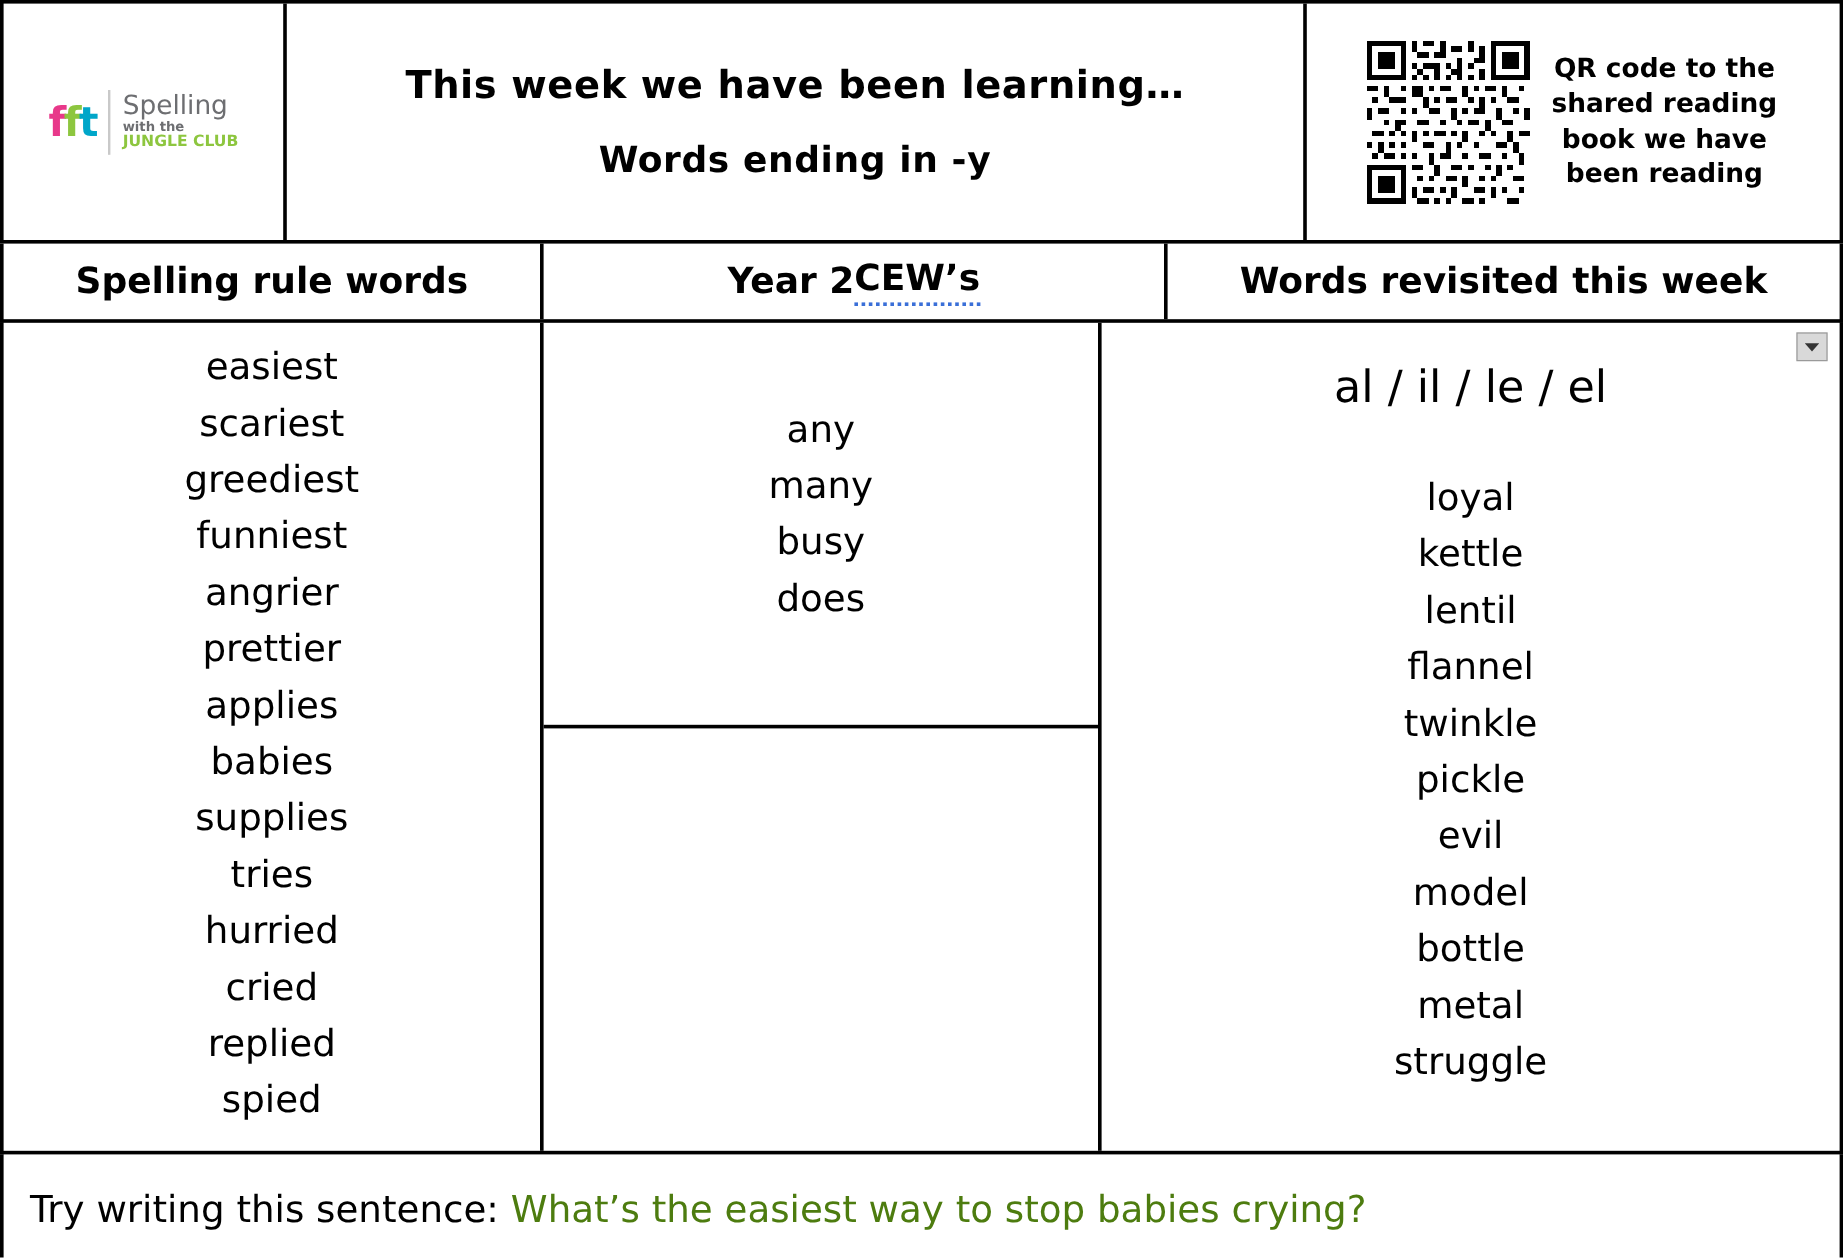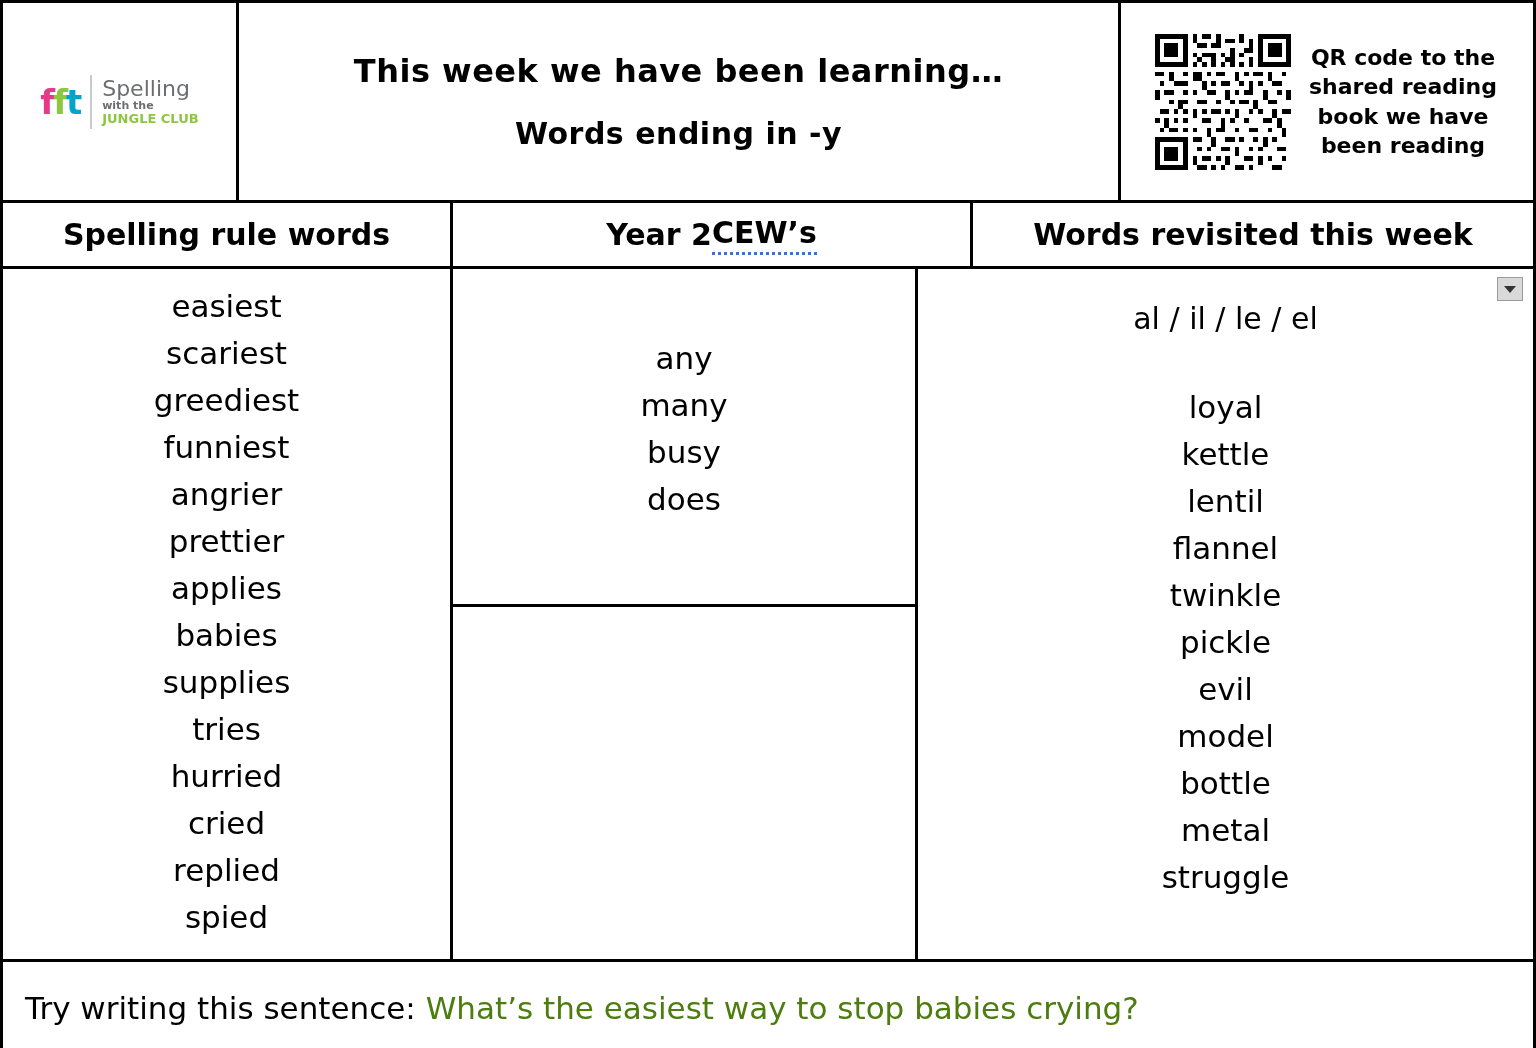--- a/index.html
+++ b/index.html
@@ -91,21 +91,21 @@
     font-weight: 700;
     letter-spacing: 0.5px;
   }
   .title-line2 {
     font-size: 30px;
     font-weight: 700;
     letter-spacing: 0.5px;
   }
 
   .qr-cell {
-    width: 412px;
+    width: 444px;
     box-sizing: border-box;
     display: flex;
     align-items: center;
     justify-content: center;
     gap: 16px;
     padding: 0 10px;
   }
   .qr-img {
     width: 136px;
     height: 136px;
@@ -208,21 +208,21 @@
   .col3 {
     flex: 1;
     box-sizing: border-box;
     display: flex;
     flex-direction: column;
     align-items: center;
     padding-top: 32px;
     position: relative;
   }
   .col3 .pattern {
-    font-size: 30px;
+    font-size: 37px;
     margin-bottom: 48px;
   }
   .col3 .word {
     font-size: 31px;
     line-height: 47px;
   }
   .dropdown-marker {
     position: absolute;
     top: 8px;
     right: 10px;

